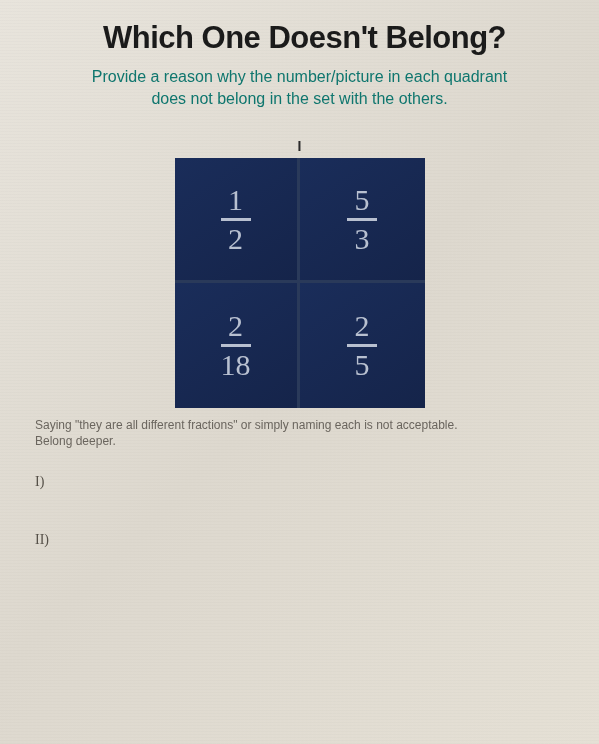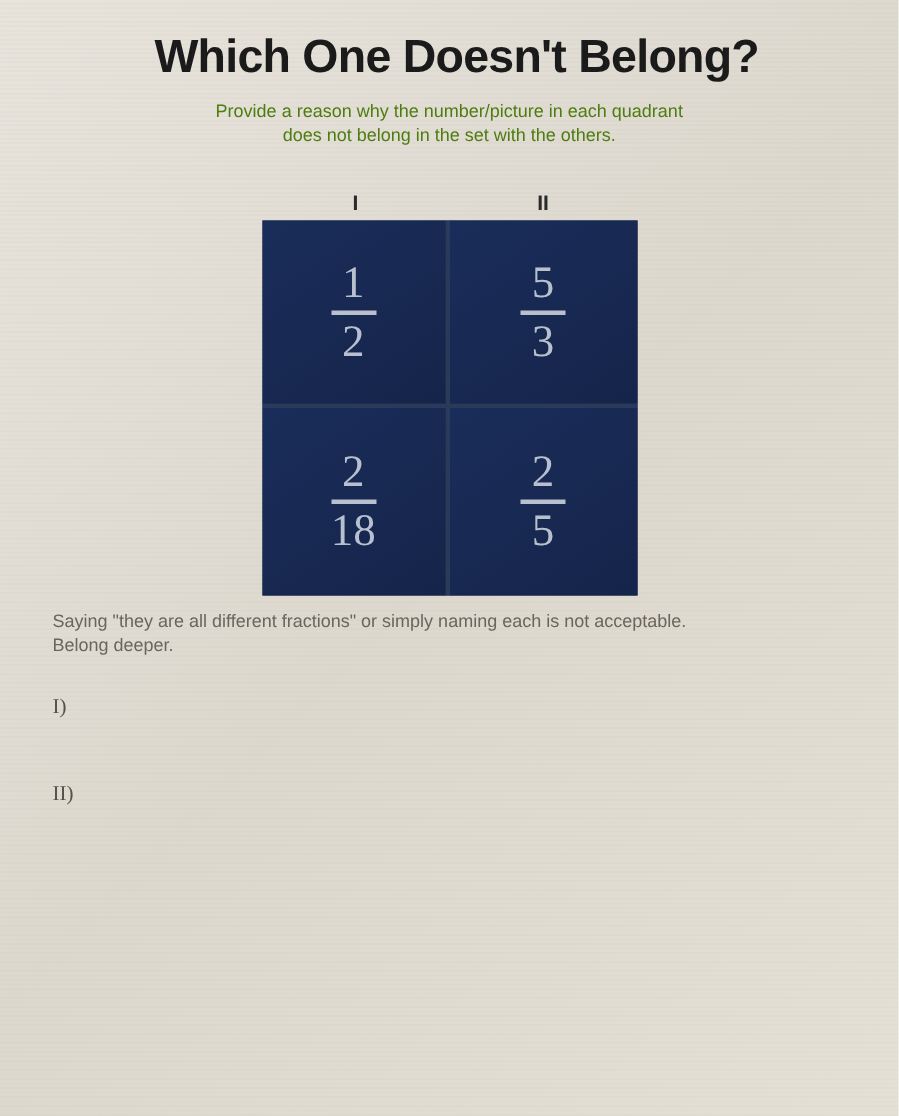--- a/index.html
+++ b/index.html
@@ -25,22 +25,22 @@
   .title {
     font-size: 31px;
     font-weight: 900;
     color: #1a1a1a;
     text-align: center;
     margin: 0 -10px 10px 0;
     letter-spacing: -0.5px;
     white-space: nowrap;
   }
   .instructions {
-    font-size: 12px;
-    color: #4d7c0f;
+    font-size: 16px;
+    color: #0f766e;
     text-align: center;
     line-height: 1.35;
     margin: 0 auto 25px;
     max-width: 520px;
     filter: blur(0.3px);
   }
   .grid-wrapper {
     width: 250px;
     margin: 0 auto 10px;
     position: relative;
@@ -118,21 +118,20 @@
 <h1 class="title">Which One Doesn't Belong?</h1>
 
 <p class="instructions">
   <span>Provide a reason why the number/picture in each quadrant</span><br>
   <span>does not belong in the set with the others.</span>
 </p>
 
 <div class="grid-wrapper">
   <div class="top-labels">
     <div>I</div>
-    <div>II</div>
   </div>
 
   <div class="grid">
     <div class="cell">
       <div class="fraction">
         <span class="num">1</span>
         <span class="bar"></span>
         <span class="den">2</span>
       </div>
     </div>

